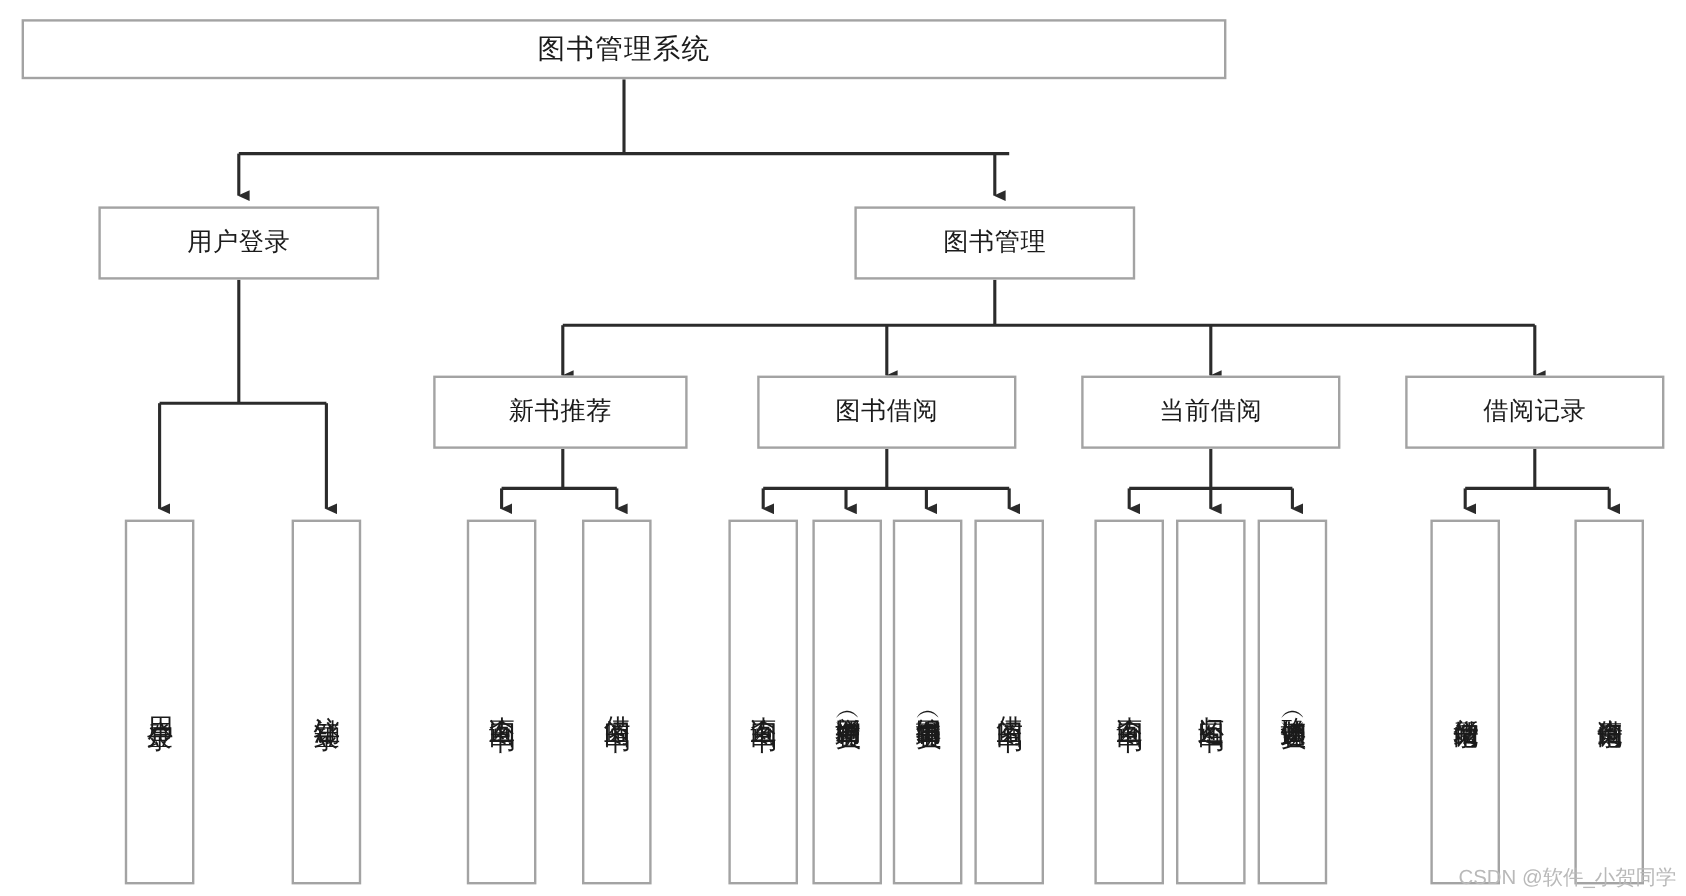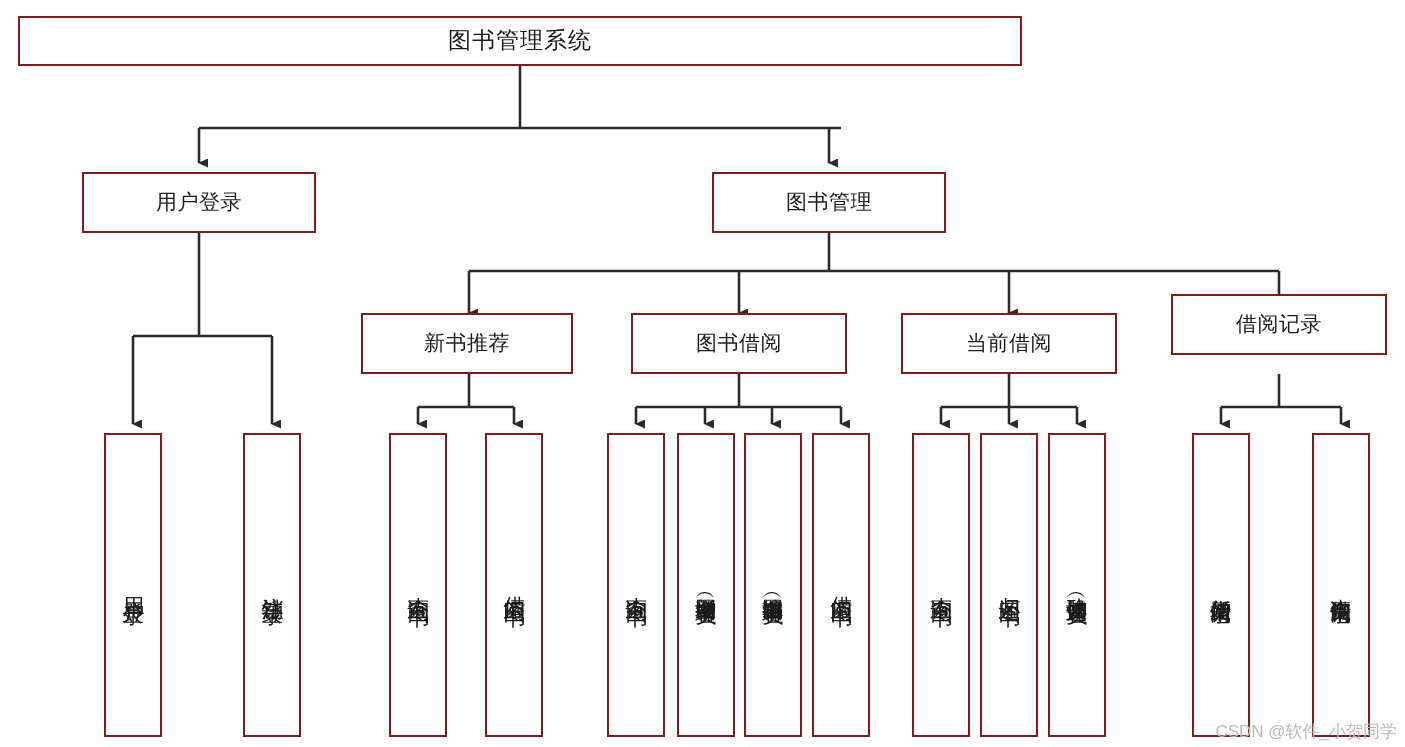--- a/index.html
+++ b/index.html
@@ -24,21 +24,21 @@
     left: 0;
     top: 0;
     width: 1405px;
     height: 747px;
     pointer-events: none;
   }
   .node {
     position: absolute;
     box-sizing: border-box;
     background: #ffffff;
-    border: 2px solid #7f1d1d;
+    border: 2px solid #a3a3a3;
     display: flex;
     align-items: center;
     justify-content: center;
     color: #1b1b1b;
     z-index: 2;
   }
   .node-label {
     display: block;
     text-align: center;
     line-height: 1.18;
@@ -155,21 +155,21 @@
   </div>
 
   <div class="node horiz" style="left:901px; top:313px; width:216px; height:61px;">
     <span class="node-label">当前借阅</span>
   </div>
 
   <div class="node horiz" style="left:631px; top:313px; width:216px; height:61px;">
     <span class="node-label">图书借阅</span>
   </div>
 
-  <div class="node horiz" style="left:1171px; top:294px; width:216px; height:61px;">
+  <div class="node horiz" style="left:1171px; top:313px; width:216px; height:61px;">
     <span class="node-label">借阅记录</span>
   </div>
 
   <div class="node vert" style="left:104px; top:433px; width:58px; height:304px;">
     <span class="node-label">用户登录</span>
   </div>
 
   <div class="node vert" style="left:243px; top:433px; width:58px; height:304px;">
     <span class="node-label">注销登录</span>
   </div>

